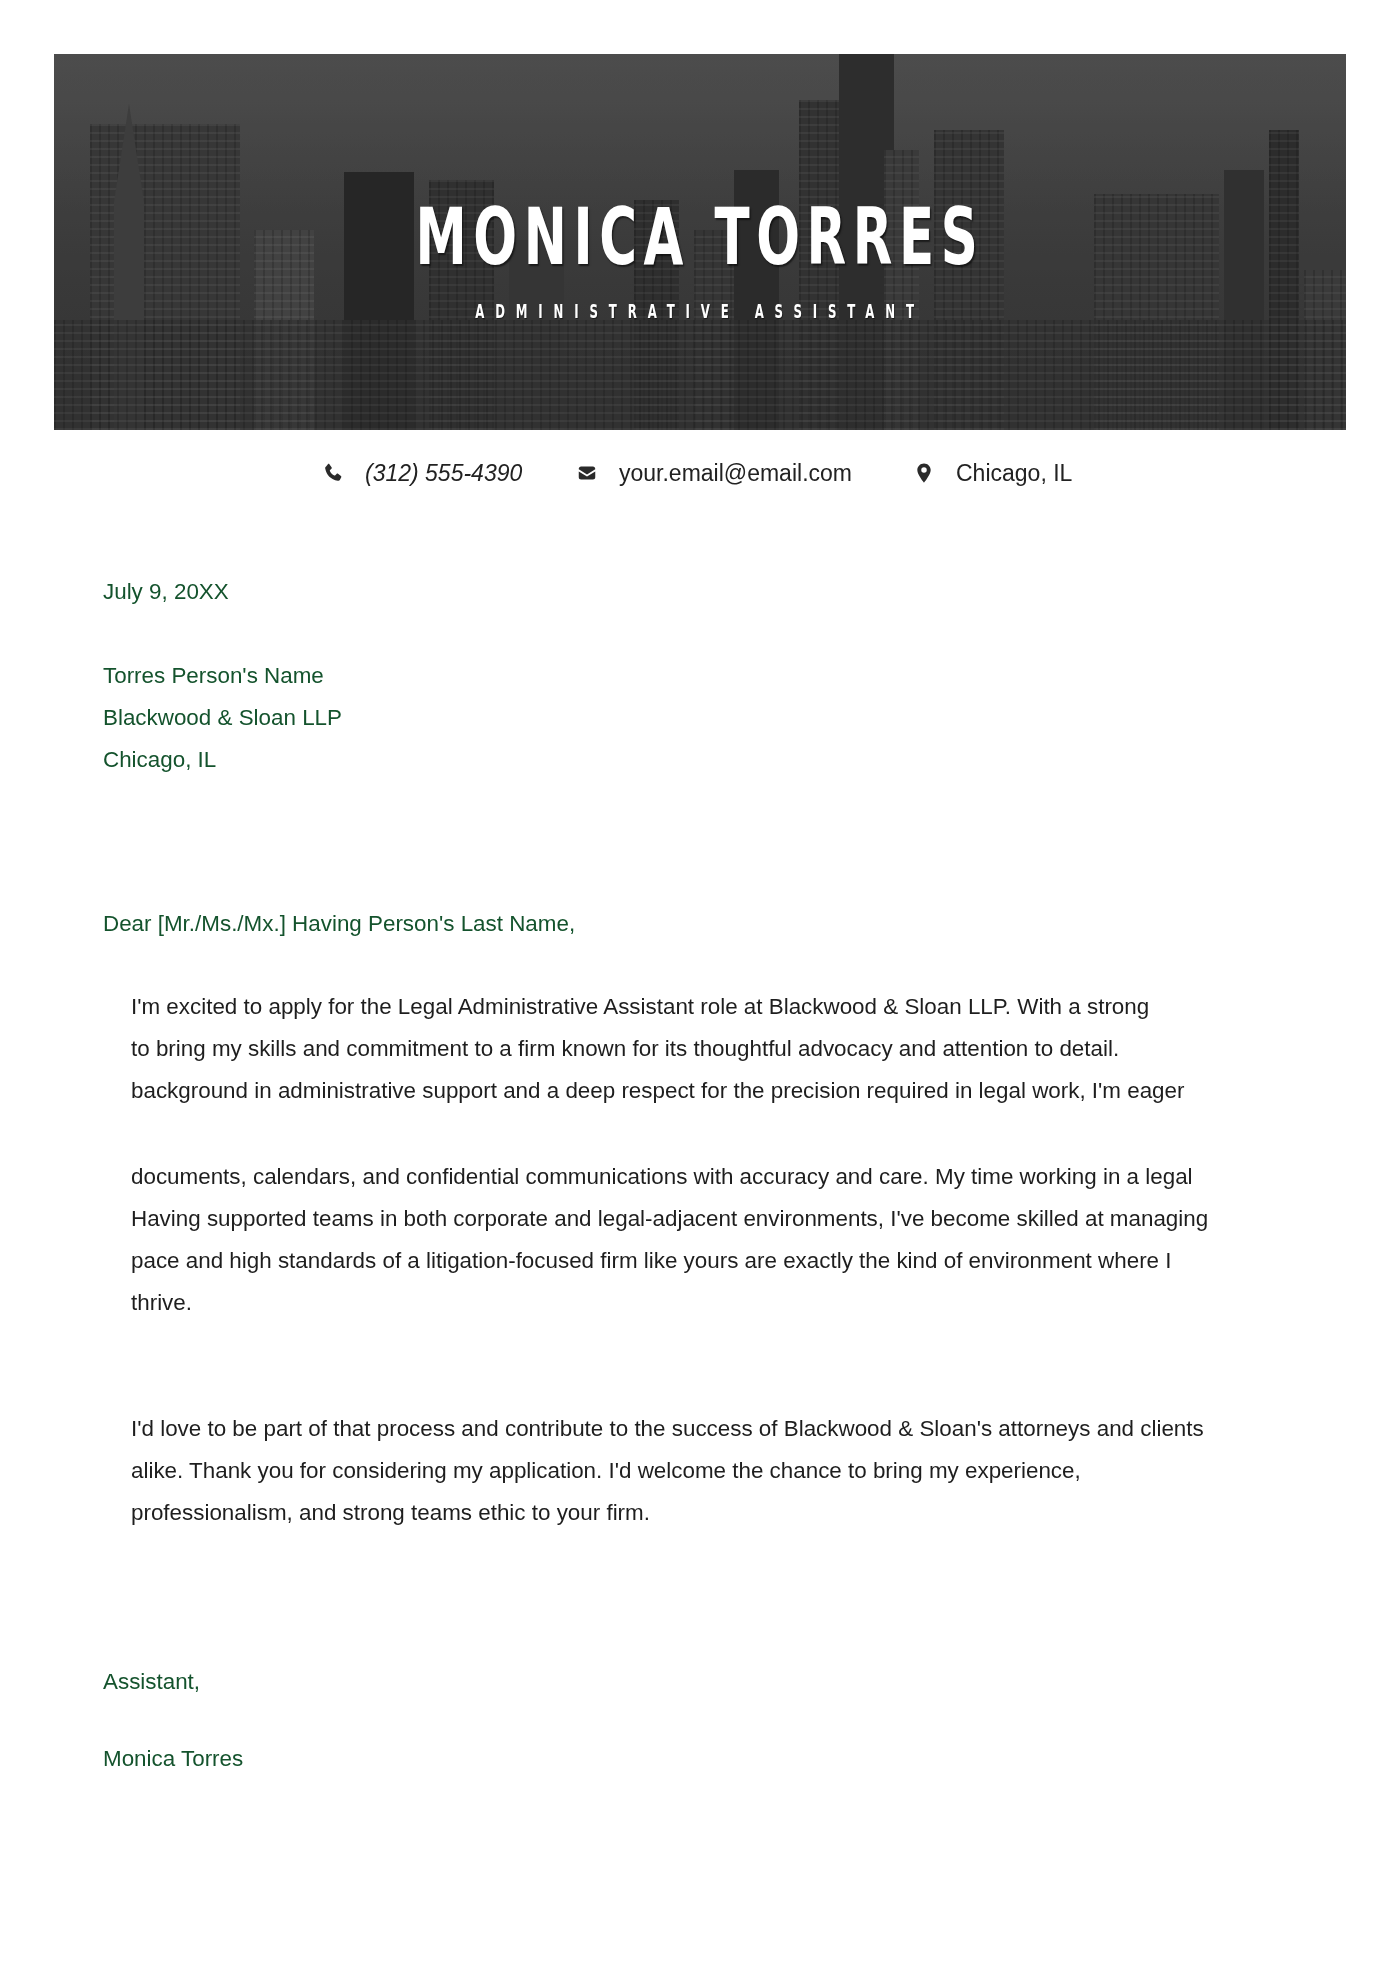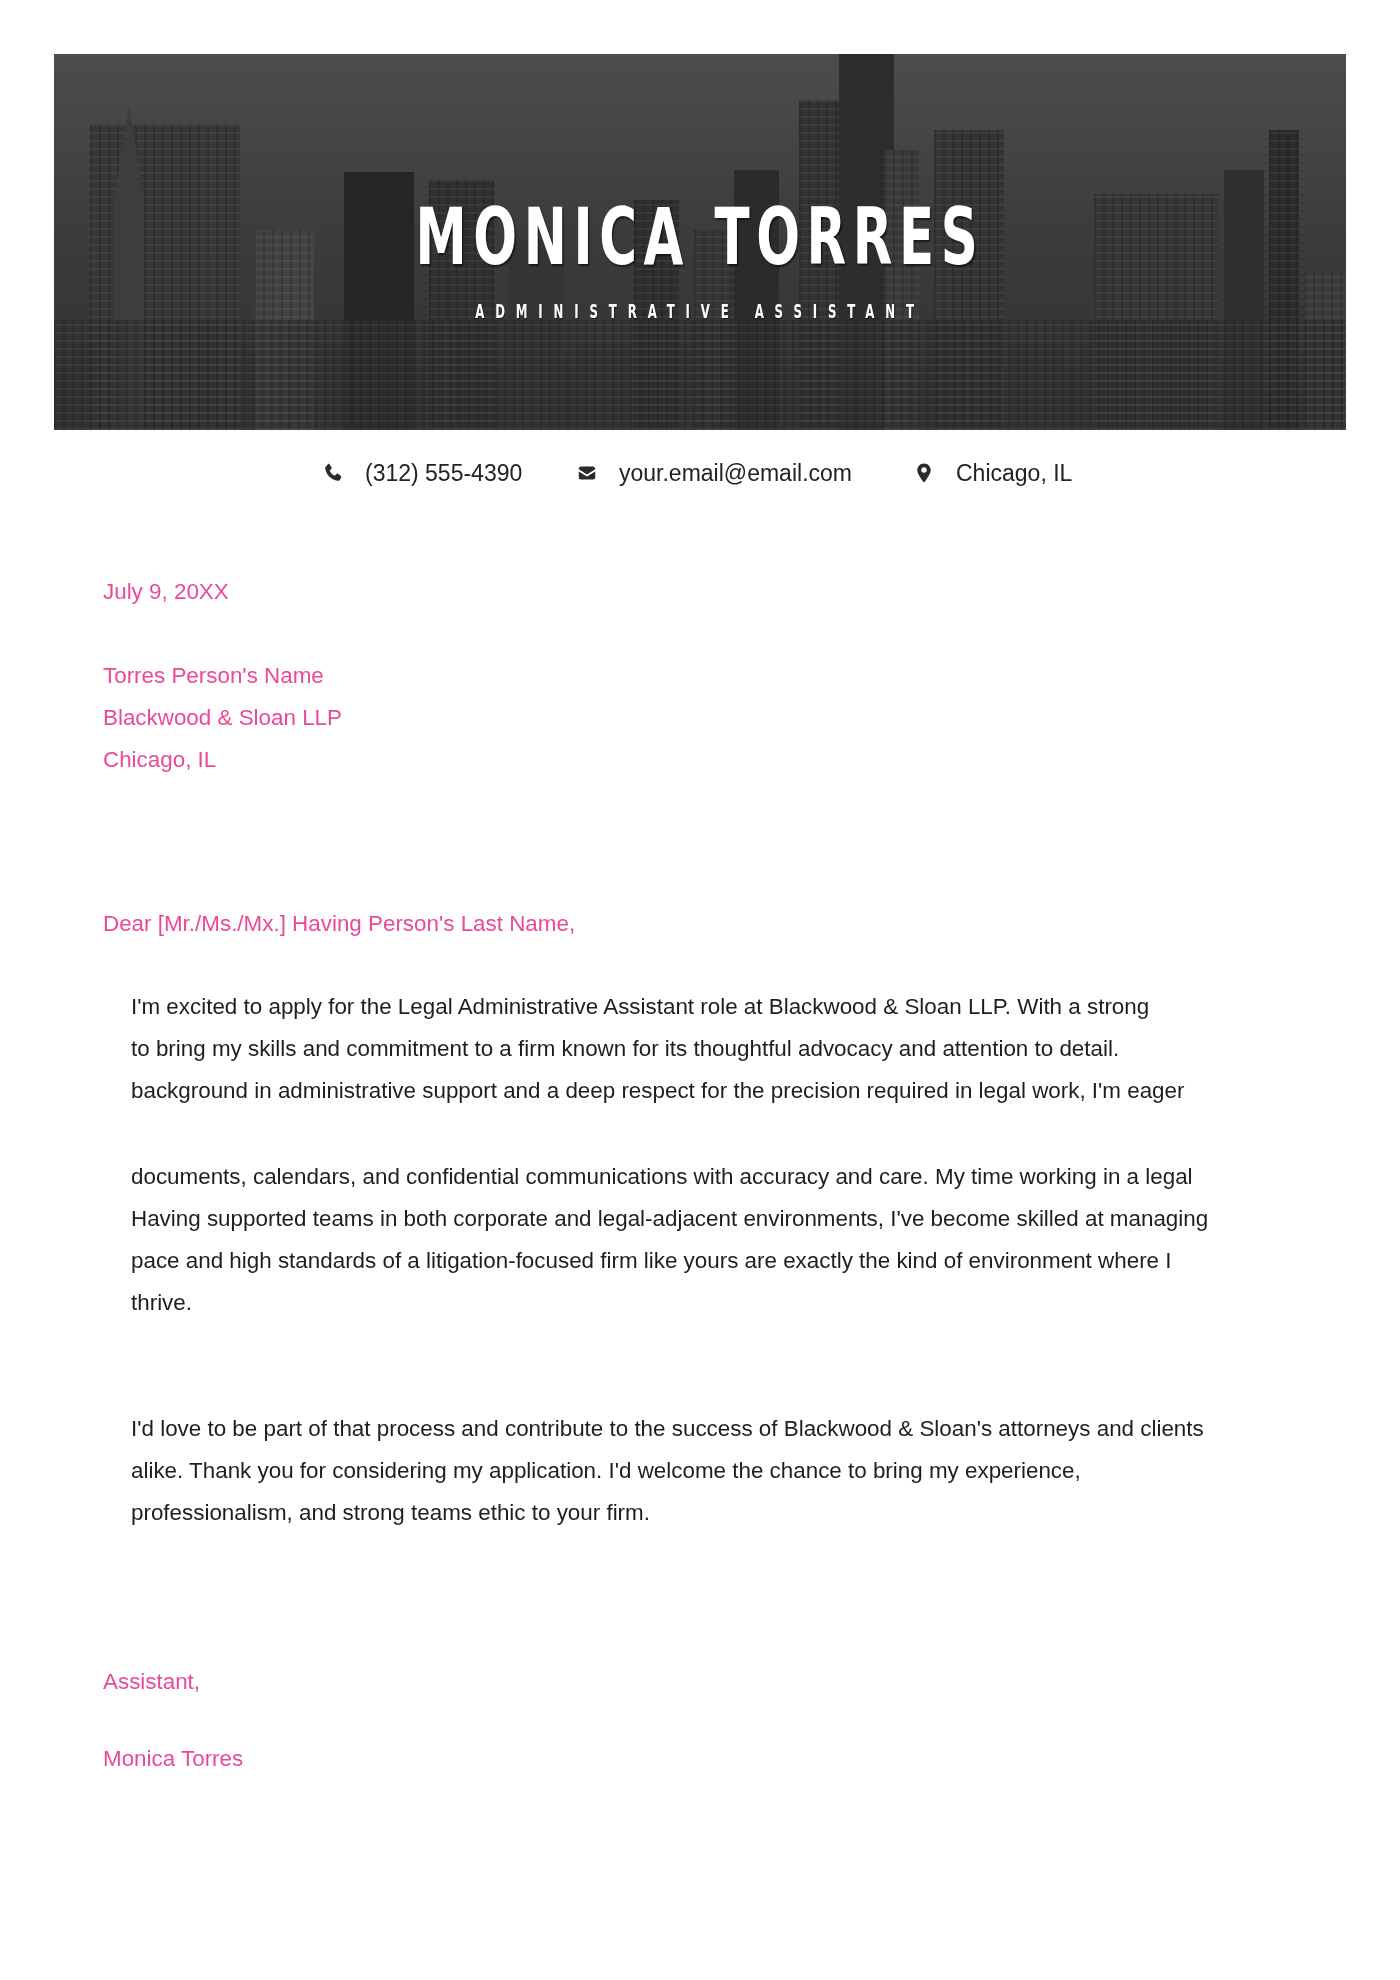--- a/index.html
+++ b/index.html
@@ -31,21 +31,21 @@
 
   
   .contact { position: absolute; top: 455px; height: 36px; display: flex; align-items: center;
              font-family: "Liberation Sans", sans-serif; font-size: 23px; color: #222; }
   .contact .ico { width: 22px; height: 22px; display: inline-block; margin-right: 21px; }
   .contact svg { width: 22px; height: 22px; display: block; }
 
   
   .line { position: absolute; left: 103px; white-space: pre;
           font-family: "Liberation Sans", sans-serif; font-size: 22.4px; line-height: 42px;
-          color: #ec4899; }
+          color: #14532d; }
   .para { position: absolute; left: 103px; width: 1210px;
           font-family: "Liberation Sans", sans-serif; font-size: 22.4px; line-height: 42px;
           color: #1e1e1e; margin-left: 28px; }
   .para span { display: block; white-space: pre; }
 </style>
 </head>
 <body>
 
 <div class="banner">
   <div class="haze"></div>
@@ -68,21 +68,21 @@
     <div class="bld" style="left:1170px;width:40px;height:260px;background:#333;"></div>
     <div class="bld win" style="left:1215px;width:30px;height:300px;background-color:#2e2e2e;"></div>
     <div class="bld win" style="left:1250px;width:42px;height:160px;background-color:#404040;"></div>
     <div class="bld win" style="left:0;width:1292px;height:110px;background-color:rgba(50,50,50,0.55);"></div>
   </div>
   <div class="overlay"></div>
   <div class="name">MONICA TORRES</div>
   <div class="role">ADMINISTRATIVE ASSISTANT</div>
 </div>
 
-<div class="contact" style="left:322px;">
+<div class="contact" style="left:322px;font-style:italic;">
   <span class="ico">
     <svg viewBox="0 0 24 24">
         <path fill="#2a2a2a" d="M6.6 2.2c.5-.3 1.1-.2 1.5.3l2.3 3.2c.4.5.3 1.2-.1 1.6l-1.5 1.4c-.3.3-.3.7-.2 1 1 2.1 2.7 3.9 4.8 5 .4.2.8.1 1.1-.2l1.4-1.5c.4-.4 1.1-.5 1.6-.1l3.2 2.3c.5.4.6 1 .3 1.5l-1.4 2.6c-.5.9-1.5 1.4-2.5 1.2C9.8 19.2 4.8 14.2 3.5 7.1c-.2-1 .3-2 1.2-2.5z"></path>
       </svg>
   </span>
   <span>(312) 555-4390</span>
 </div>
 
 <div class="contact" style="left:576px;">
   <span class="ico">

